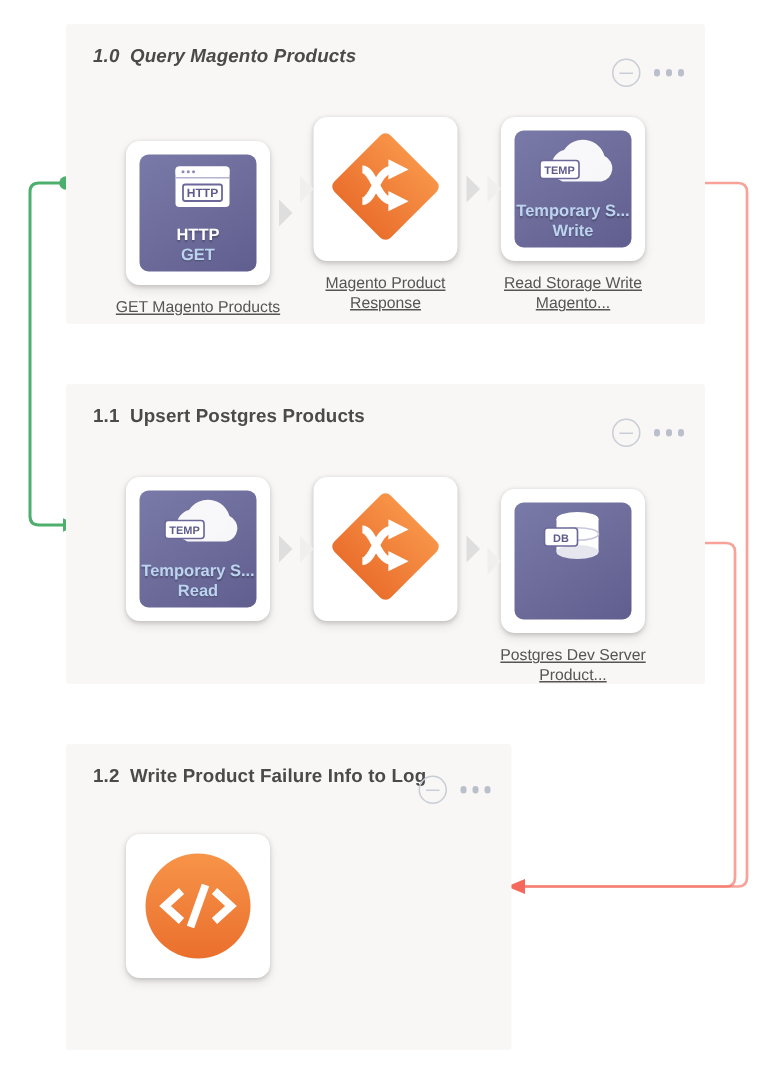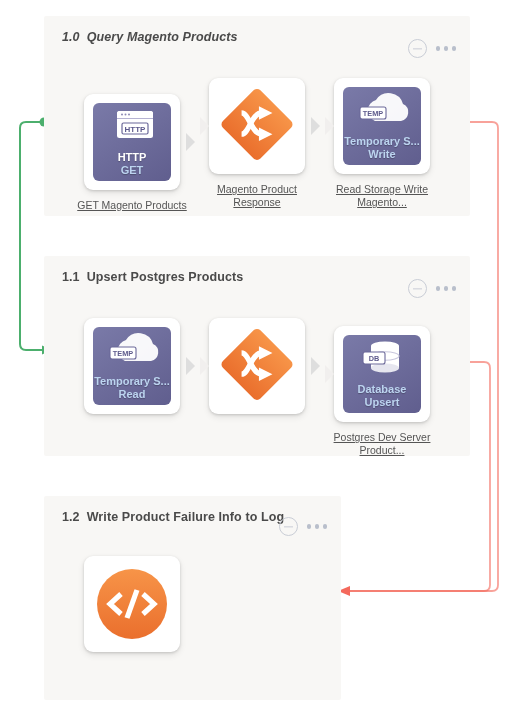--- a/index.html
+++ b/index.html
@@ -275,24 +275,20 @@
       <div class="node-card">
         <div class="tile purple">
           <svg width="78" height="50" viewBox="0 0 78 50">
             <ellipse cx="42" cy="11" rx="14" ry="4.6" fill="#ffffff"></ellipse>
             <rect x="28" y="11" width="28" height="22" fill="#ffffff"></rect>
             <ellipse cx="42" cy="33" rx="14" ry="4.6" fill="#e6e6ef"></ellipse>
             <ellipse cx="42" cy="21" rx="14" ry="4.2" fill="none" stroke="#c9c7dd" stroke-width="1.1"></ellipse>
             <rect x="20" y="17" width="22" height="12" rx="2" fill="#ffffff" stroke="#6b6899" stroke-width="1.1"></rect>
             <text x="31" y="26" font-family="Liberation Sans, sans-serif" font-size="7.3" font-weight="bold" fill="#5d5a8c" text-anchor="middle">DB</text>
           </svg>
-          <div class="tile-label">
-            <span class="l2">Database</span>
-            <span class="l2">Upsert</span>
-          </div>
         </div>
       </div>
       <div class="node-caption">Postgres Dev Server Product...</div>
       <div class="chev notch" style="left:-9px; top:39px;"></div>
     </div>
   </div>
 
   <div class="group" style="left:44px; top:496px; width:297px; height:204px;">
     <div class="group-header" style="padding-left:18px;">
       <div class="group-title">

